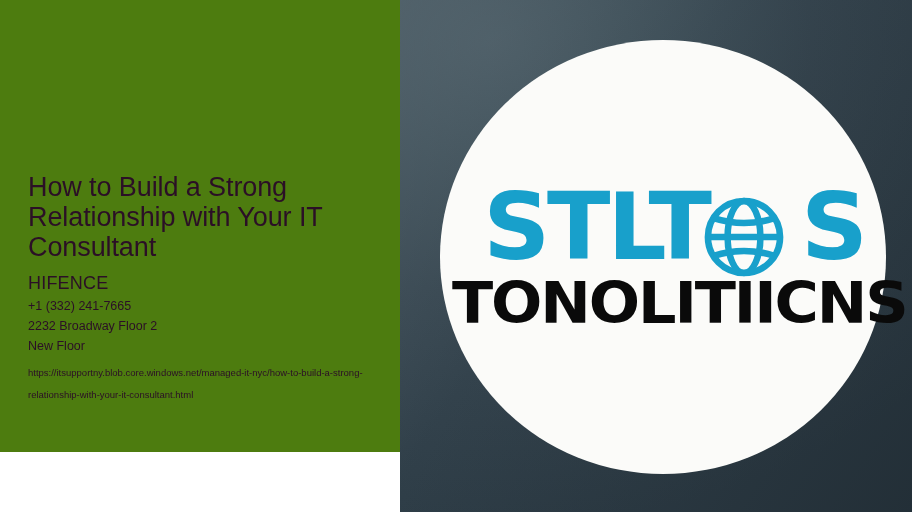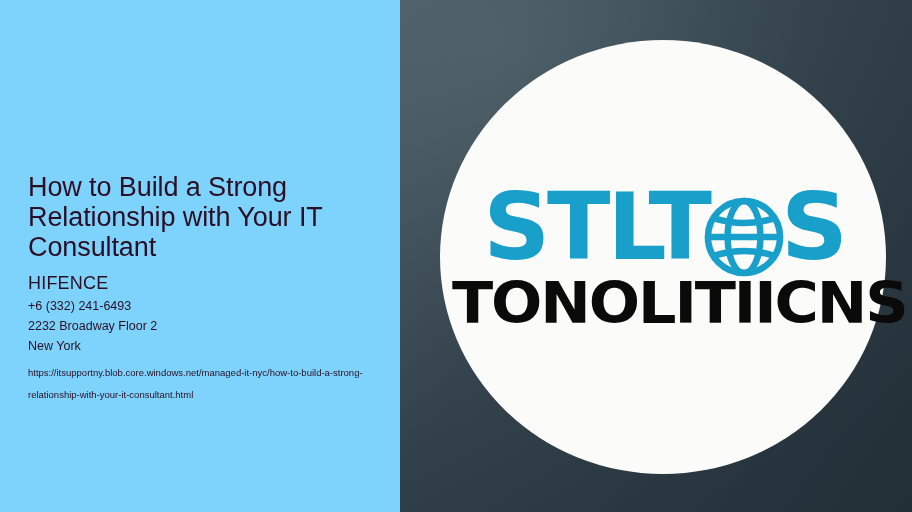--- a/index.html
+++ b/index.html
@@ -15,22 +15,22 @@
     width: 912px;
     height: 512px;
     overflow: hidden;
     display: flex;
   }
 
   
   .left-panel {
     position: relative;
     width: 400px;
-    height: 512px;
-    background: #7dd3fc;
+    height: 452px;
+    background: #4d7c0f;
     flex: 0 0 400px;
     box-sizing: border-box;
     padding-left: 20px;
   }
   .left-inner {
     position: absolute;
     left: 28px;
     top: 172px;
     width: 348px;
   }
@@ -115,20 +115,21 @@
     height: 96px;
   }
   .logo-word-top {
     font-family: "DejaVu Sans", sans-serif;
     font-size: 93px;
     line-height: 93px;
     font-weight: 700;
     color: #18a0cb;
     letter-spacing: -3px;
     white-space: nowrap;
+    margin-left: 20px;
   }
   .logo-globe {
     width: 82px;
     height: 82px;
     margin: 0 -4px -4px -6px;
     flex: 0 0 82px;
     display: block;
   }
   .logo-word-bottom {
     font-family: "DejaVu Sans", sans-serif;
@@ -148,25 +149,25 @@
 
 <div class="slide">
 
   <div class="left-panel">
     <div class="left-inner">
 
       <h1 class="article-title">How to Build a Strong Relationship with Your IT Consultant</h1>
 
       <div class="brand-name">HIFENCE</div>
 
-      <div class="contact-line">+6 (332) 241-6493</div>
+      <div class="contact-line">+1 (332) 241-7665</div>
 
       <div class="contact-line">2232 Broadway Floor 2</div>
 
-      <div class="contact-line">New York</div>
+      <div class="contact-line">New Floor</div>
 
 
       <div class="source-url">https://itsupportny.blob.core.windows.net/managed-it-nyc/how-to-build-a-strong-relationship-with-your-it-consultant.html</div>
 
     </div>
   </div>
 
   <div class="right-panel">
 
     <div class="logo-circle">

